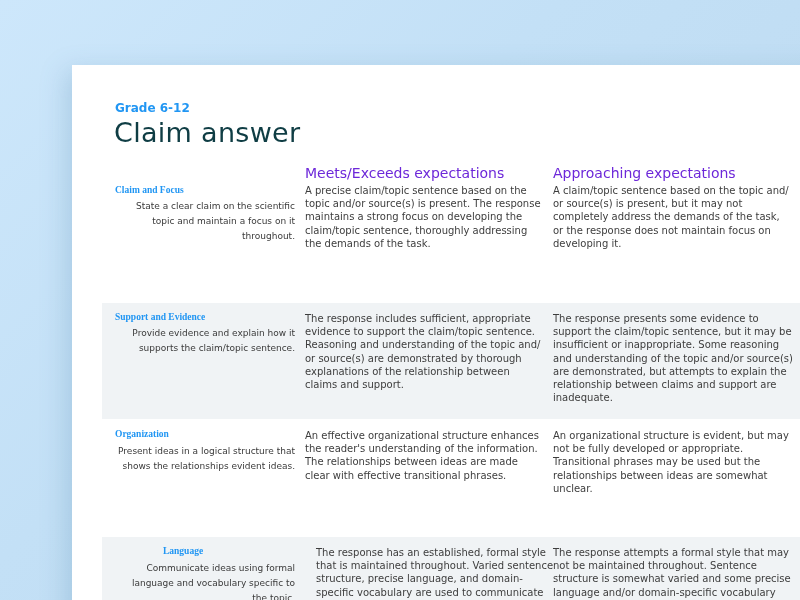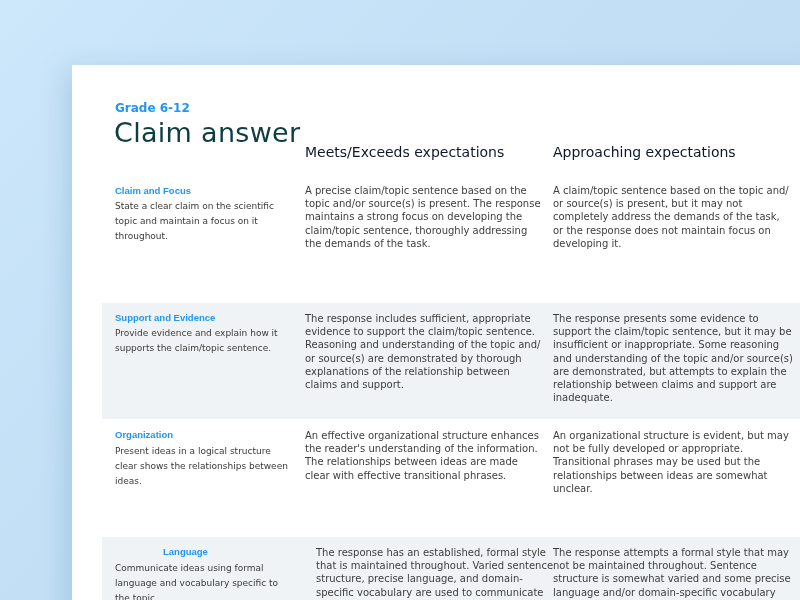--- a/index.html
+++ b/index.html
@@ -32,52 +32,53 @@
       position: absolute;
       left: 42px;
       top: 52px;
       font-family: "DejaVu Sans", sans-serif;
       font-size: 27px;
       color: #0f3d44;
       letter-spacing: 0.3px;
     }
     .col-header {
       position: absolute;
-      top: 79px;
+      top: 100px;
       font-family: "DejaVu Sans", sans-serif;
       font-size: 14px;
-      color: #0f172a;
+      color: #6d28d9;
       white-space: nowrap;
     }
     .col-header.c1 { left: 233px; }
     .col-header.c2 { left: 481px; }
     .row {
       position: absolute;
       left: 30px;
       width: 740px;
     }
     .row.shaded { background: #f0f3f5; }
     .crit-name {
       position: absolute;
       left: 13px;
-      font-family: Liberation Sans, sans-serif;
+      font-family: Liberation Serif, serif;
       font-size: 9.5px;
       font-weight: bold;
       color: #2196f3;
       white-space: nowrap;
       text-align: center;
     }
     .crit-desc {
       position: absolute;
       left: 13px;
       width: 180px;
       font-family: "DejaVu Sans", sans-serif;
       font-size: 9px;
       line-height: 15px;
       color: #3a3a3a;
+      text-align: right;
     }
     .cell {
       position: absolute;
       font-family: "DejaVu Sans", sans-serif;
       font-size: 10px;
       line-height: 13.2px;
       color: #3d3d3d;
     }
     .cell.c1 { left: 203px; width: 240px; }
     .cell.c2 { left: 451px; width: 240px; }
@@ -101,21 +102,21 @@
 
   <div class="row shaded" style="top: 238px; height: 116px;">
     <div class="crit-name" style="top: 9px;">Support and Evidence</div>
     <div class="crit-desc" style="top: 23px;">Provide evidence and explain how it supports the claim/topic sentence.</div>
     <div class="cell c1" style="top: 9px;">The response includes sufficient, appropriate evidence to support the claim/topic sentence. Reasoning and understanding of the topic and/ or source(s) are demonstrated by thorough explanations of the relationship between claims and support.</div>
     <div class="cell c2" style="top: 9px;">The response presents some evidence to support the claim/topic sentence, but it may be insufficient or inappropriate. Some reasoning and understanding of the topic and/or source(s) are demonstrated, but attempts to explain the relationship between claims and support are inadequate.</div>
   </div>
 
   <div class="row" style="top: 354px; height: 118px;">
     <div class="crit-name" style="top: 10px;">Organization</div>
-    <div class="crit-desc" style="top: 25px;">Present ideas in a logical structure clear shows the relationships between ideas.</div>
+    <div class="crit-desc" style="top: 25px;">Present ideas in a logical structure that shows the relationships evident ideas.</div>
     <div class="cell c1" style="top: 10px;">An effective organizational structure enhances the reader's understanding of the information. The relationships between ideas are made clear with effective transitional phrases.</div>
     <div class="cell c2" style="top: 10px;">An organizational structure is evident, but may not be fully developed or appropriate. Transitional phrases may be used but the relationships between ideas are somewhat unclear.</div>
   </div>
 
   <div class="row shaded" style="top: 472px; height: 100px;">
     <div class="crit-name" style="top: 9px; margin-left: 48px;">Language</div>
     <div class="crit-desc" style="top: 24px;">Communicate ideas using formal language and vocabulary specific to the topic.</div>
     <div class="cell c1" style="top: 9px; margin-left: 11px;">The response has an established, formal style that is maintained throughout. Varied sentence structure, precise language, and domain-specific vocabulary are used to communicate ideas</div>
     <div class="cell c2" style="top: 9px;">The response attempts a formal style that may not be maintained throughout. Sentence structure is somewhat varied and some precise language and/or domain-specific vocabulary are</div>
   </div>

